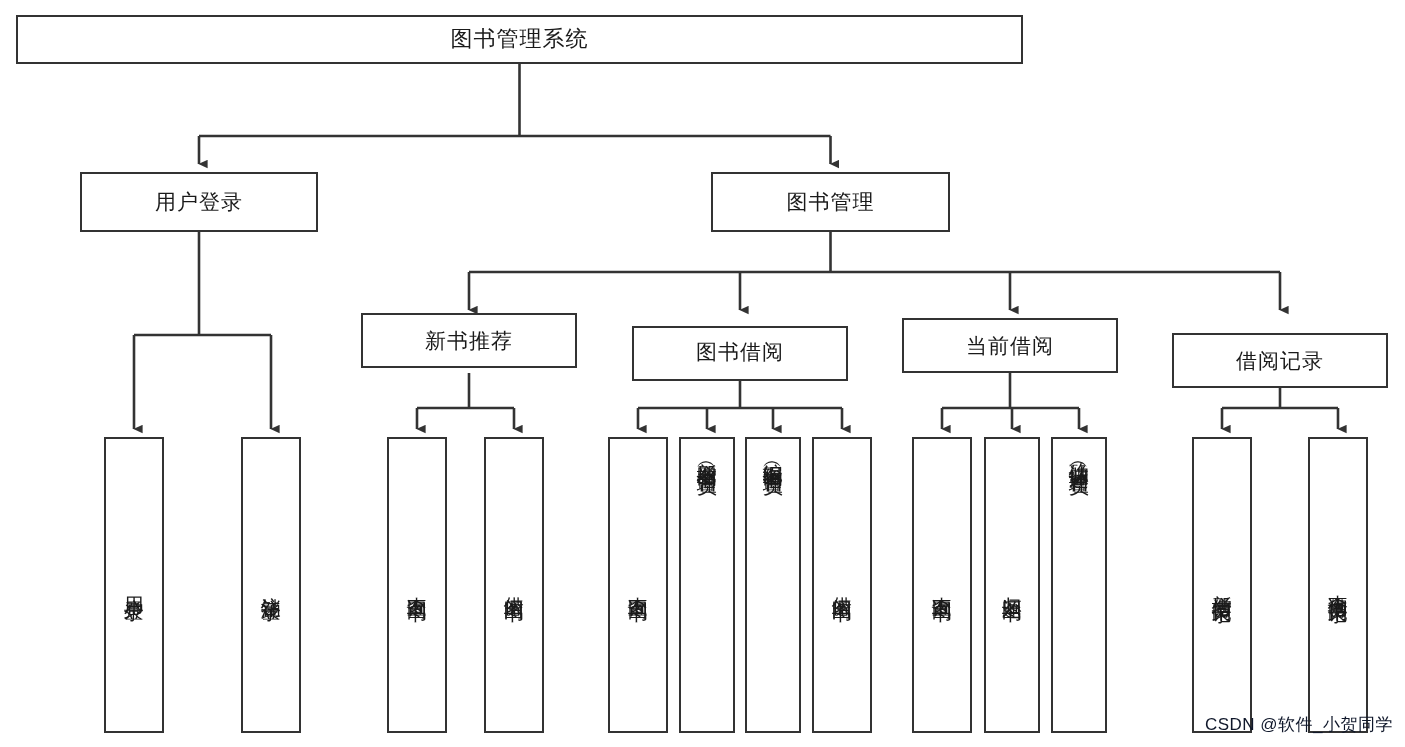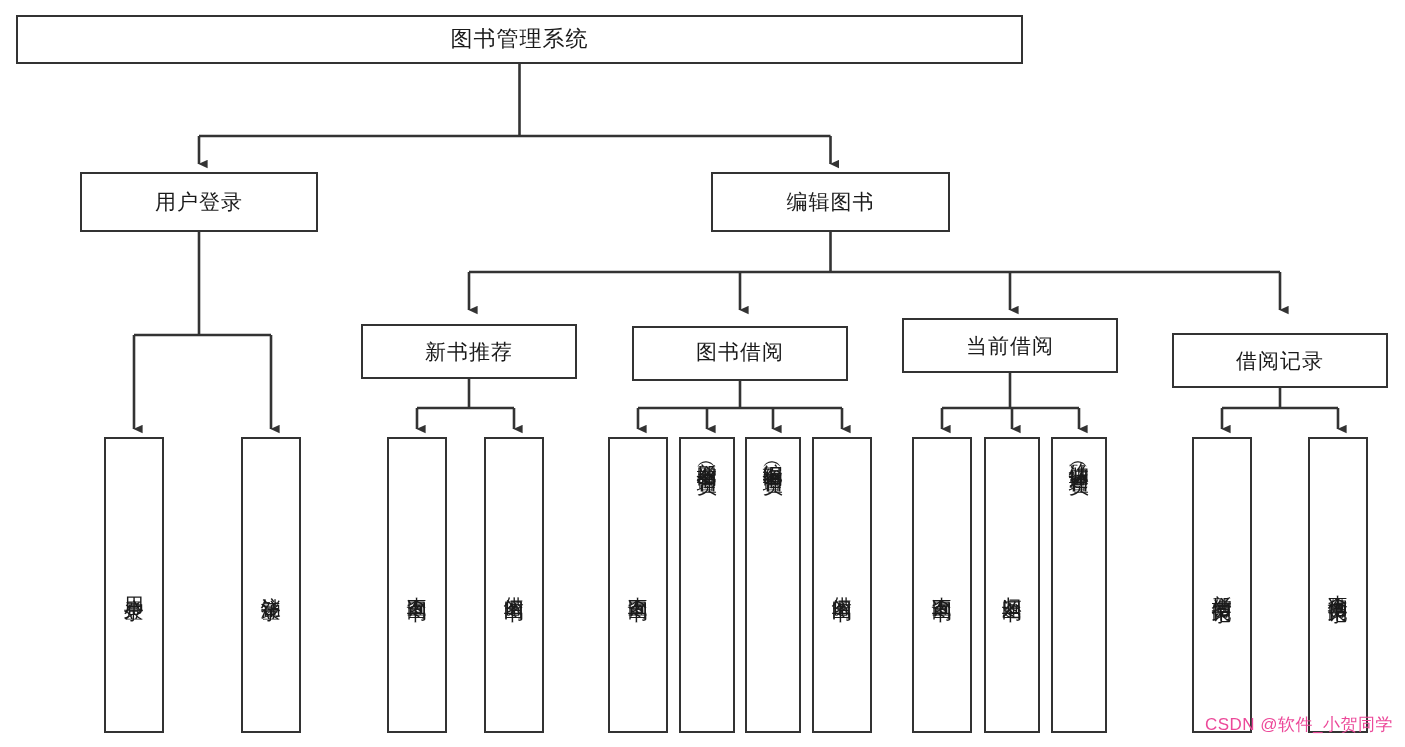--- a/index.html
+++ b/index.html
@@ -65,21 +65,21 @@
     align-items: flex-start;
   }
   .node.vert.top-align .vlabel {
     margin-top: 2px;
   }
   #watermark {
     position: absolute;
     right: 12px;
     bottom: 6px;
     font-size: 17px;
-    color: #ec4899;
+    color: #0f172a;
     letter-spacing: 0.5px;
     z-index: 5;
     white-space: nowrap;
   }
 </style>
 </head>
 <body>
 
 <div id="diagram-canvas">
 
@@ -144,23 +144,23 @@
       <path d="M1280,373 L1280,408"></path>
       <path d="M1222,408 L1338,408"></path>
       <path d="M1222,408 L1222,429" marker-end="url(#arrowhead)"></path>
       <path d="M1338,408 L1338,429" marker-end="url(#arrowhead)"></path>
     </g>
   </svg>
 
   <div class="node horiz root" style="left: 16px; top: 15px; width: 1007px; height: 49px;">图书管理系统</div>
 
   <div class="node horiz" style="left: 80px; top: 172px; width: 238px; height: 60px;">用户登录</div>
-  <div class="node horiz" style="left: 711px; top: 172px; width: 239px; height: 60px;">编辑图书</div>
-
-  <div class="node horiz" style="left: 361px; top: 324px; width: 216px; height: 55px;">新书推荐</div>
+  <div class="node horiz" style="left: 711px; top: 172px; width: 239px; height: 60px;">图书管理</div>
+
+  <div class="node horiz" style="left: 361px; top: 313px; width: 216px; height: 55px;">新书推荐</div>
   <div class="node horiz" style="left: 632px; top: 326px; width: 216px; height: 55px; font-family: Liberation Mono, monospace;">图书借阅</div>
   <div class="node horiz" style="left: 902px; top: 318px; width: 216px; height: 55px; text-align: right;">当前借阅</div>
   <div class="node horiz" style="left: 1172px; top: 333px; width: 216px; height: 55px;">借阅记录</div>
 
   <div class="node vert" style="left: 104px; top: 437px; width: 60px; height: 296px;">
     <span class="vlabel">用户登录</span>
   </div>
   <div class="node vert" style="left: 241px; top: 437px; width: 60px; height: 296px;">
     <span class="vlabel">注销登录</span>
   </div>

